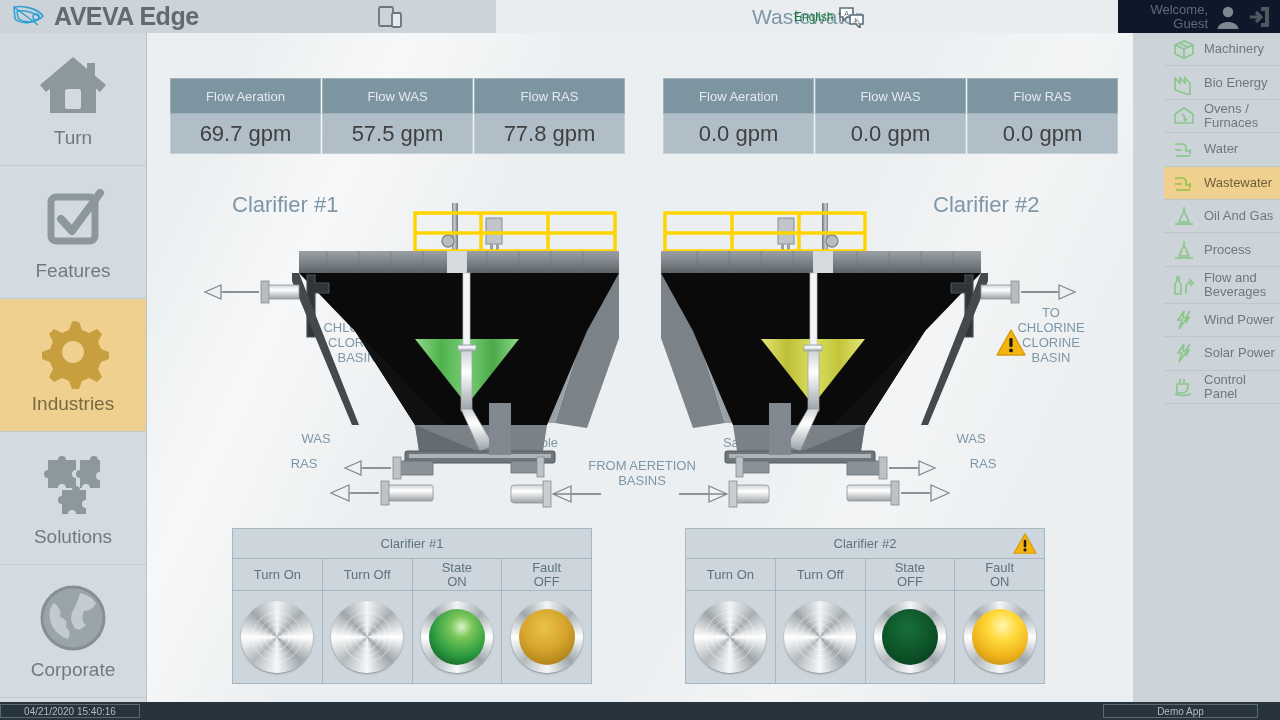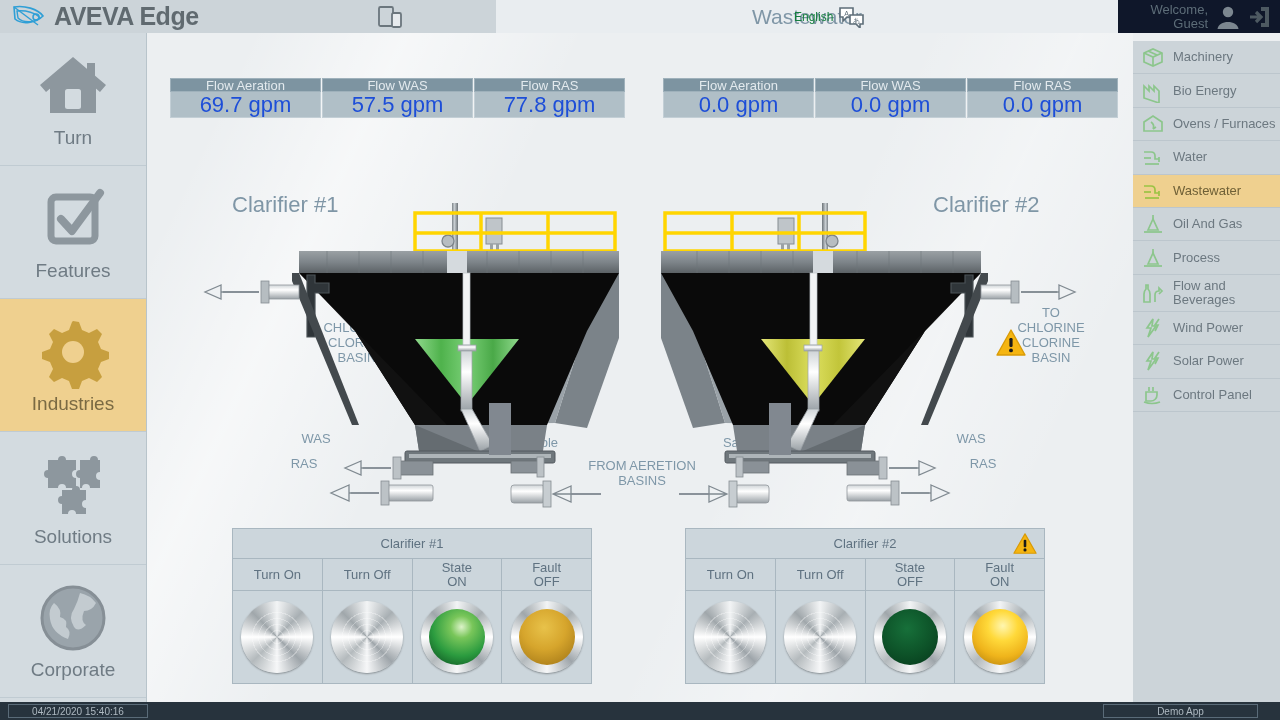--- a/index.html
+++ b/index.html
@@ -63,22 +63,23 @@
     display:flex; flex-direction:column; align-items:center;
     justify-content:center; gap:4px; position:relative; overflow:hidden;
   }
   .lnav-item.active { background:#efd08f; }
   .lnav-label { font-size:19px; color:#6f7b84; }
   .lnav-item.active .lnav-label { color:#7a6a43; }
   .lnav-icon { width:78px; height:74px; display:block; }
 
   
   #right-nav {
-    position:absolute; right:0; top:41px; width:147px; height:669px;
+    position:absolute; right:0; top:33px; width:147px; height:669px;
     background:#ccd4d9;
+    padding-left:31px;
   }
   .rnav-item {
     height:33.4px; display:flex; align-items:center; gap:7px;
     padding-left:7px; border-bottom:1px solid #bcc6cd;
   }
   .rnav-item.tall { height:37px; }
   .rnav-item.active { background:#efd08f; }
   .rnav-label { font-size:13px; color:#6c7880; line-height:14px; }
   .rnav-item.active .rnav-label { color:#6f6036; }
   .rnav-icon { width:26px; height:24px; flex:0 0 26px; }
@@ -95,26 +96,26 @@
        rgba(255,255,255,0) 60%, rgba(255,255,255,0.35) 72%,
        rgba(255,255,255,0) 85%);
     pointer-events:none;
   }
 
   
   .flowgroup { position:absolute; display:flex; }
   .flowbox { width:151px; }
   .flowbox + .flowbox { margin-left:1px; }
   .flow-head {
-    height:14px; background:#7d94a1; color:#e3eaee;
+    height:36px; background:#7d94a1; color:#e3eaee;
     font-size:13px; display:flex; align-items:center; justify-content:center;
     border:1px solid #9fb1bb;
   }
   .flow-val {
-    height:26px; background:#b0bfc7; color:#1d4ed8;
+    height:40px; background:#b0bfc7; color:#404040;
     font-size:22px; display:flex; align-items:center; justify-content:center;
     border:1px solid #c3cfd6; border-top:none;
   }
 
   .clarifier-title {
     position:absolute; font-size:22px; color:#7f96a6;
   }
   .flow-label {
     position:absolute; font-size:13px; color:#7e97a8;
     text-align:center; line-height:15px;
@@ -183,21 +184,21 @@
   
   #footer {
     position:absolute; left:0; bottom:0; width:1280px; height:18px;
     background:#27333d;
   }
   .foot-box {
     position:absolute; top:2px; height:14px;
     border:1px solid #5a6b78; color:#aeb9c1; font-size:10px;
     display:flex; align-items:center; justify-content:center;
   }
-  #foot-clock { left:8px; width:140px; }
+  #foot-clock { left:0; width:140px; }
   #foot-app { right:22px; width:155px; }
 
   svg { display:block; }
 </style>
 </head>
 <body>
 
 <div id="header">
 
   <div id="header-logo-wrap">

